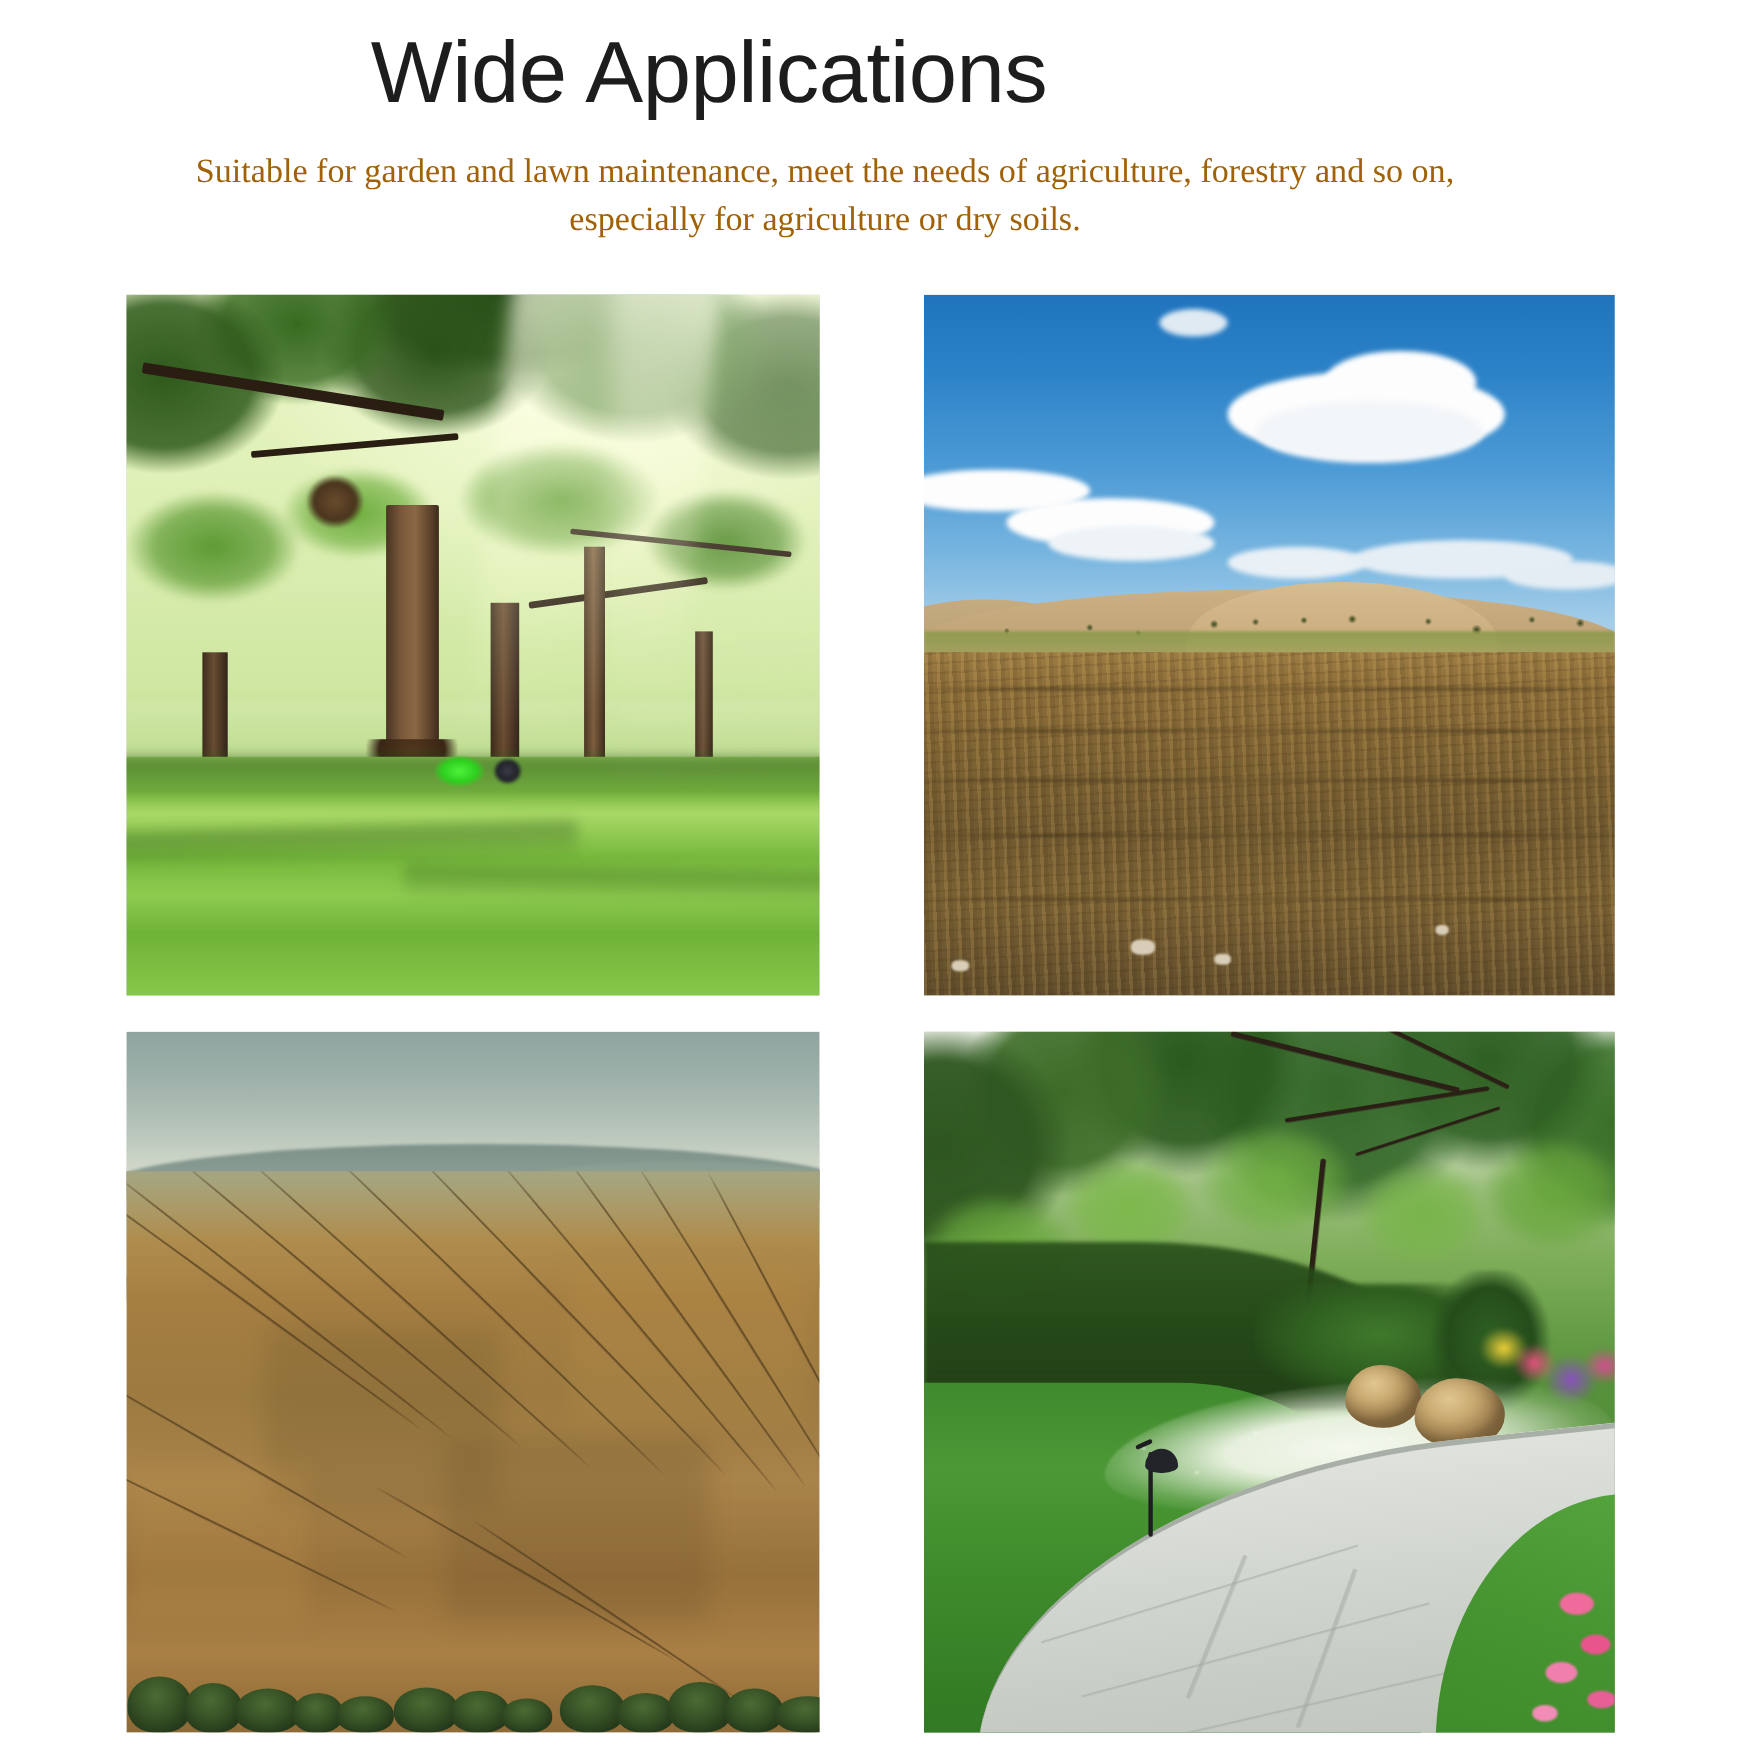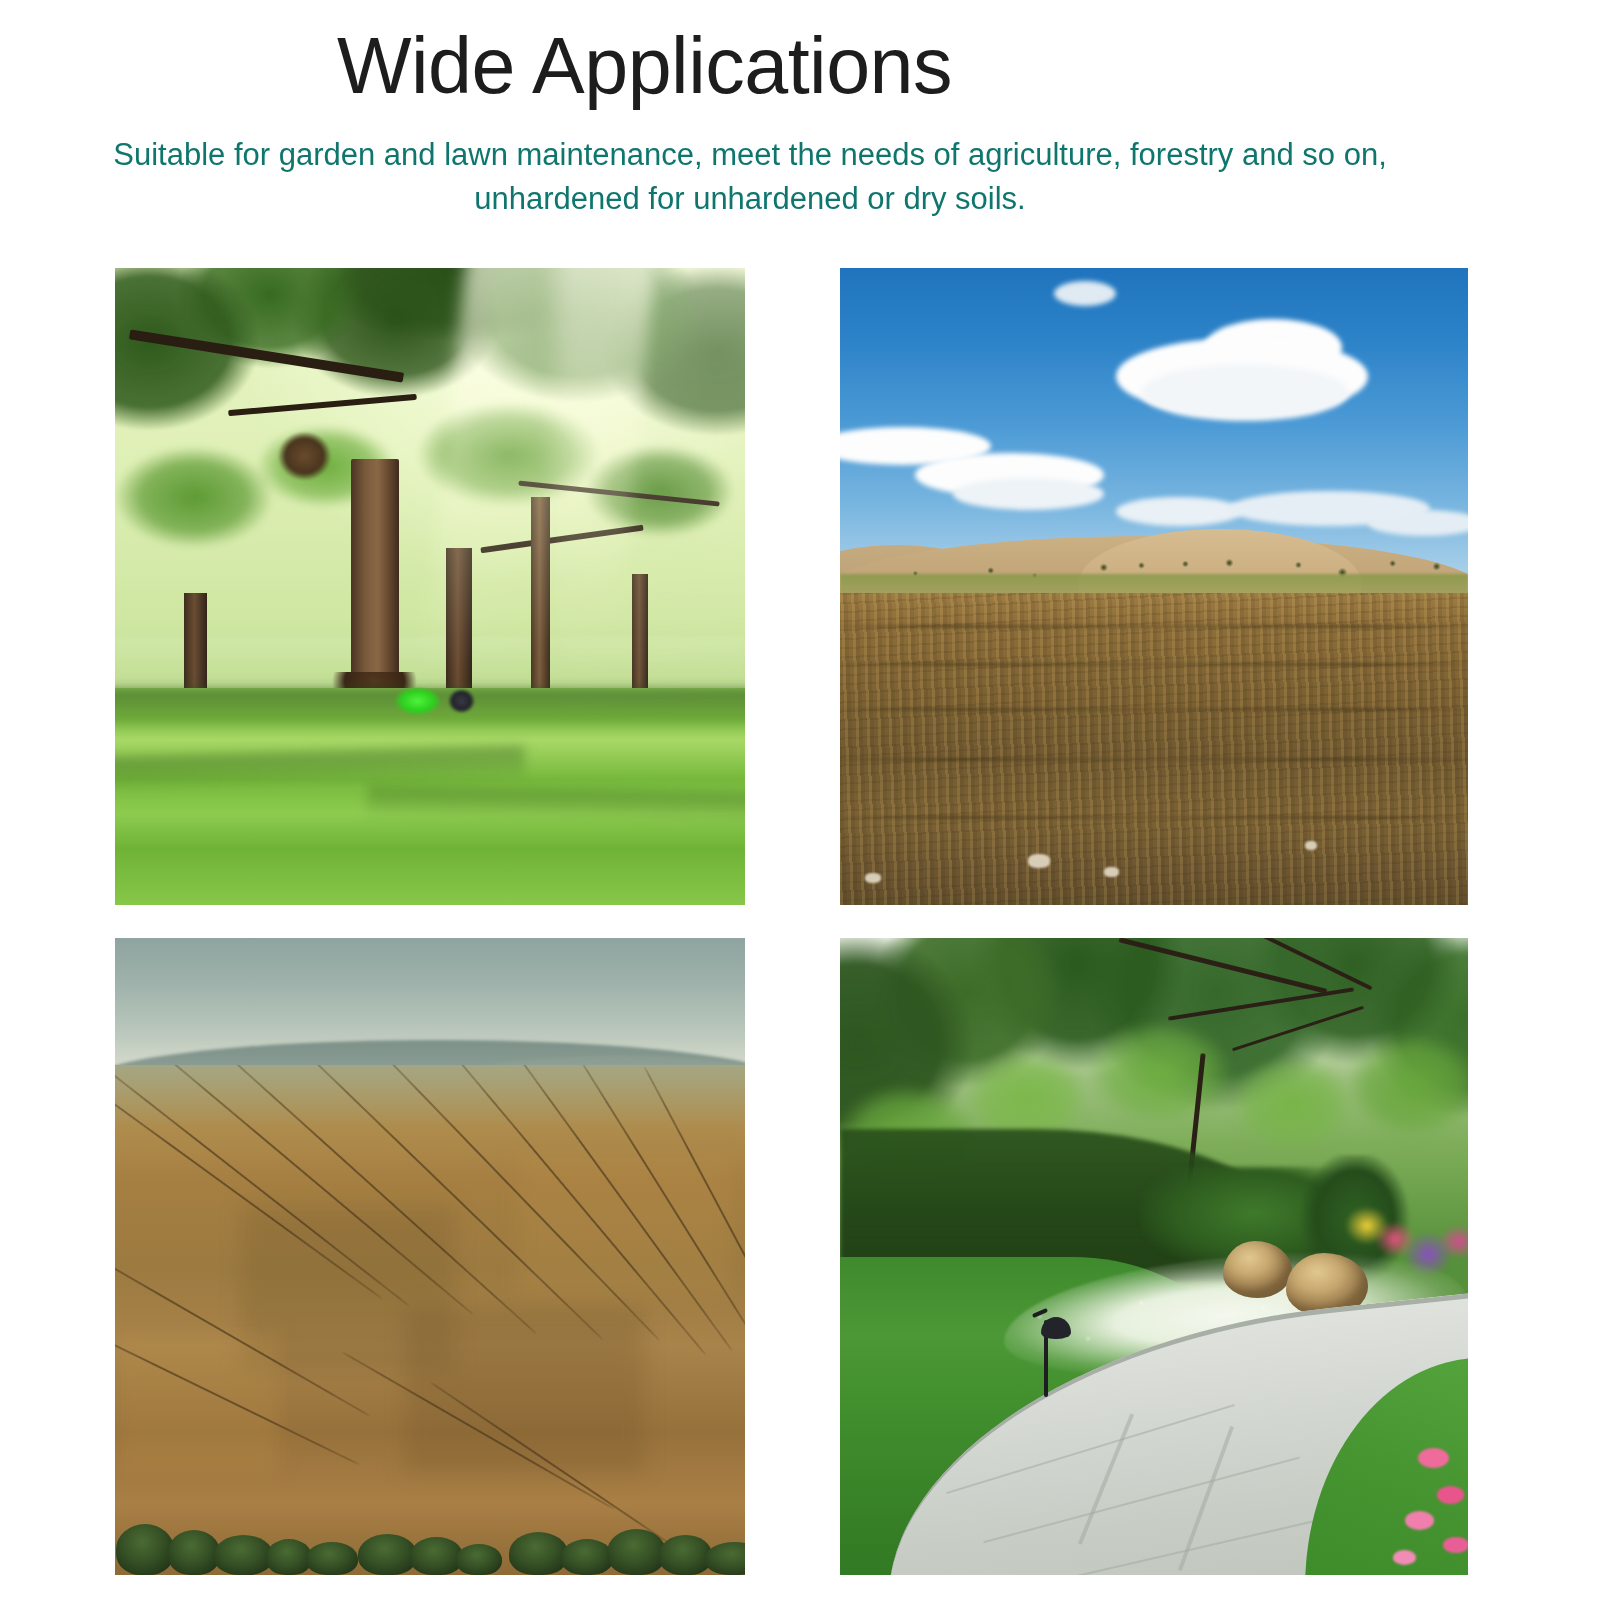--- a/index.html
+++ b/index.html
@@ -11,23 +11,23 @@
   }
   .page { position: relative; width: 1601px; height: 1601px; background: #fff; }
 
   
   .header { position: absolute; top: 0; left: 0; width: 1289px; text-align: center; }
   .page-title {
     font-size: 79px; font-weight: 400; color: #1d1d1d;
     letter-spacing: -0.5px; line-height: 1.0; padding-top: 26px;
   }
   .page-subtitle {
-    font-size: 31px; font-weight: 400; color: #0f766e;
+    font-size: 31px; font-weight: 400; color: #a16207;
     line-height: 1.42; padding-top: 28px;
-    width: 1500px; margin: 0 auto;
+    width: 1500px; margin: 0 auto; font-family: Liberation Serif, serif;
   }
 
   
   .grid { position: absolute; left: 0; top: 0; width: 1601px; height: 1601px; }
   .cell { position: absolute; overflow: hidden; background: #cfcfcf; }
   .cell.tl { left: 115px; top: 268px;  width: 630px; height: 637px; }
   .cell.tr { left: 840px; top: 268px;  width: 628px; height: 637px; }
   .cell.bl { left: 115px; top: 938px;  width: 630px; height: 637px; }
   .cell.br { left: 840px; top: 938px;  width: 628px; height: 637px; }
   .scene { position: absolute; inset: 0; }
@@ -262,21 +262,21 @@
 </style>
 </head>
 <body>
 
 <div class="page">
 
   <div class="header">
     <div class="page-title">Wide Applications</div>
     <div class="page-subtitle">
       <div>Suitable for garden and lawn maintenance, meet the needs of agriculture, forestry and so on,</div>
-      <div>unhardened for unhardened or dry soils.</div>
+      <div>especially for agriculture or dry soils.</div>
     </div>
   </div>
 
   <div class="grid">
 
     <div class="cell tl">
       <div class="scene">
         <div class="lyr park-sky"></div>
         <div class="lyr park-far"></div>
         <div class="lyr park-canopy"></div>

